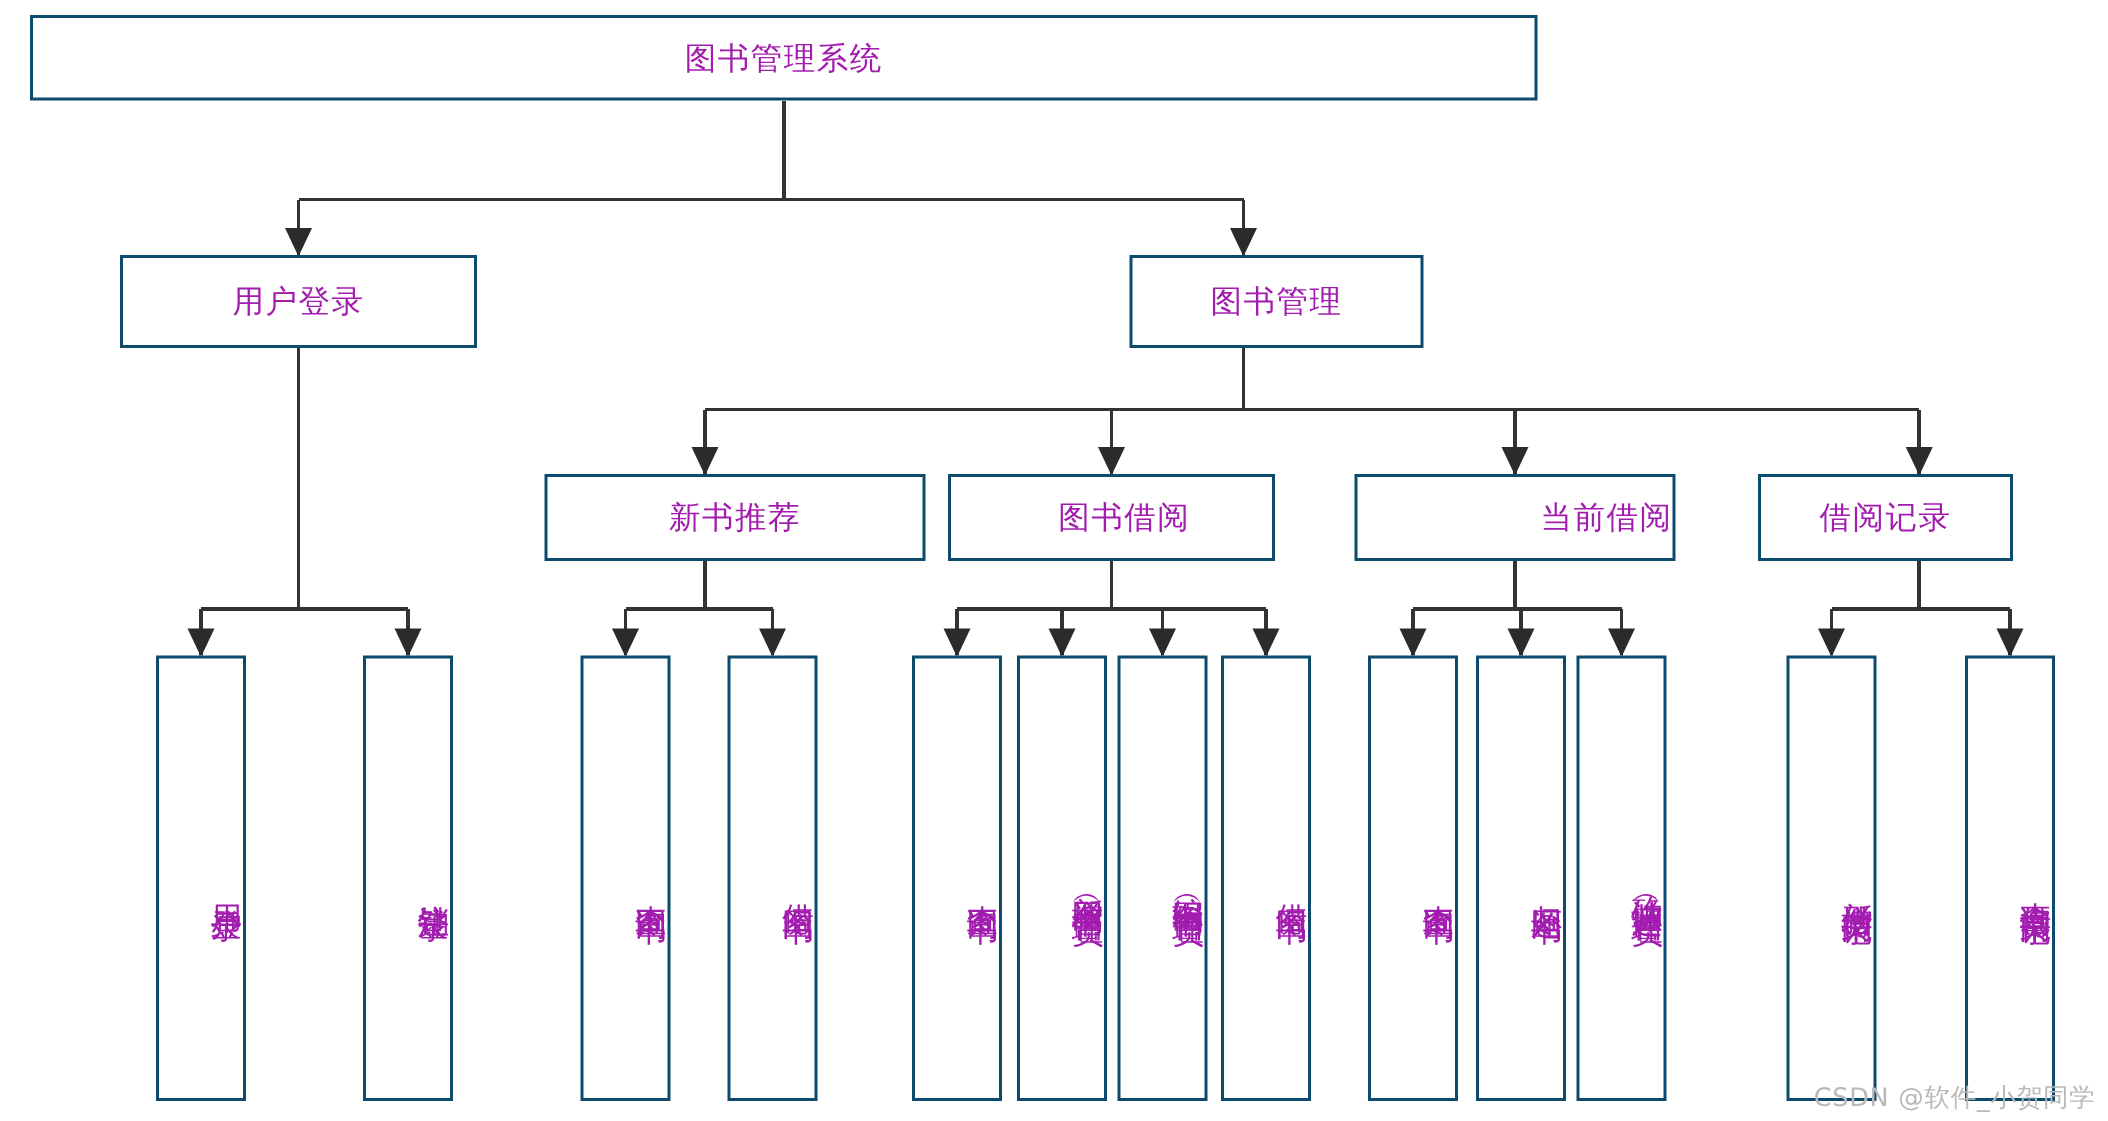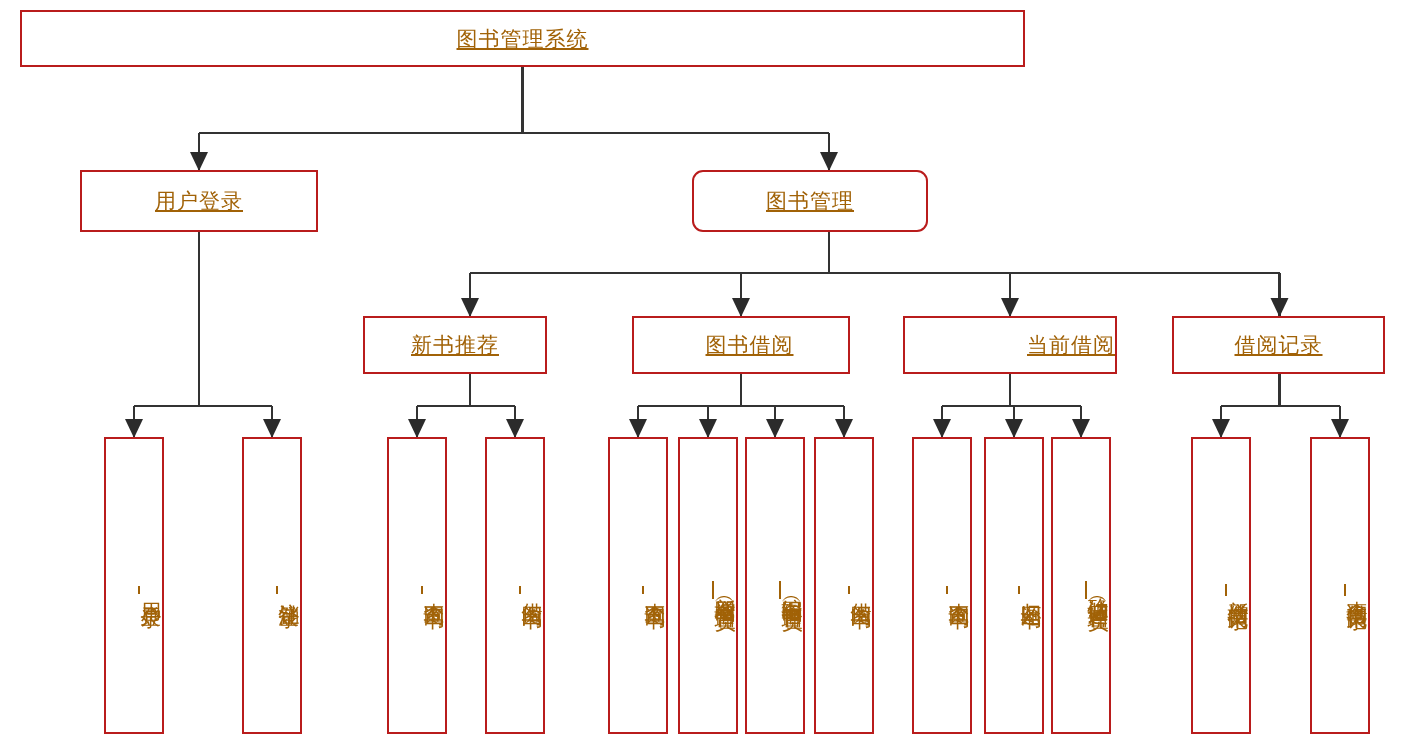--- a/index.html
+++ b/index.html
@@ -23,28 +23,27 @@
     position: absolute;
     left: 0;
     top: 0;
     width: 1405px;
     height: 747px;
     pointer-events: none;
   }
   .node {
     position: absolute;
     box-sizing: border-box;
-    border: 2px solid #b91c1c;
+    border: 2px solid #0c4a6e;
     background: #ffffff;
     display: flex;
     align-items: center;
     justify-content: center;
-    color: #a16207;
+    color: #a21caf;
     z-index: 2;
-    text-decoration: underline;
   }
   .node.horiz {
     font-size: 21px;
     letter-spacing: 1px;
   }
   .node.vert {
     writing-mode: vertical-rl;
     text-orientation: upright;
     font-size: 21px;
     letter-spacing: 2px;
@@ -130,33 +129,33 @@
       <polygon points="1331,419 1349,419 1340,438" fill="#2b2b2b"></polygon>
     </svg>
 
   <div id="node-layer">
       <div class="node horiz" style="left: 20px; top: 10px; width: 1005px; height: 57px;">
         <span>图书管理系统</span>
       </div>
       <div class="node horiz" style="left: 80px; top: 170px; width: 238px; height: 62px;">
         <span>用户登录</span>
       </div>
-      <div class="node horiz" style="left: 692px; top: 170px; width: 236px; height: 62px; border-radius: 11px;">
+      <div class="node horiz" style="left: 753px; top: 170px; width: 196px; height: 62px;">
         <span>图书管理</span>
       </div>
-      <div class="node horiz" style="left: 363px; top: 316px; width: 184px; height: 58px;">
+      <div class="node horiz" style="left: 363px; top: 316px; width: 254px; height: 58px;">
         <span>新书推荐</span>
       </div>
       <div class="node horiz" style="left: 632px; top: 316px; width: 218px; height: 58px; padding-left: 17px;">
         <span>图书借阅</span>
       </div>
       <div class="node horiz" style="left: 903px; top: 316px; width: 214px; height: 58px; justify-content: flex-end;">
         <span>当前借阅</span>
       </div>
-      <div class="node horiz" style="left: 1172px; top: 316px; width: 213px; height: 58px;">
+      <div class="node horiz" style="left: 1172px; top: 316px; width: 170px; height: 58px;">
         <span>借阅记录</span>
       </div>
       <div class="node vert" style="left: 104px; top: 437px; width: 60px; height: 297px;">
         <span class="vtext">用户登录</span>
       </div>
       <div class="node vert" style="left: 242px; top: 437px; width: 60px; height: 297px;">
         <span class="vtext">注销登录</span>
       </div>
       <div class="node vert" style="left: 387px; top: 437px; width: 60px; height: 297px;">
         <span class="vtext">查询图书</span>
@@ -186,13 +185,14 @@
         <span class="vtext">确认归还（管理员）</span>
       </div>
       <div class="node vert" style="left: 1191px; top: 437px; width: 60px; height: 297px;">
         <span class="vtext">新增借阅记录</span>
       </div>
       <div class="node vert" style="left: 1310px; top: 437px; width: 60px; height: 297px;">
         <span class="vtext">查询借阅记录</span>
       </div>
     </div>
 
+  <div id="watermark">CSDN @软件_小贺同学</div>
 </div>
 
 </body></html>

